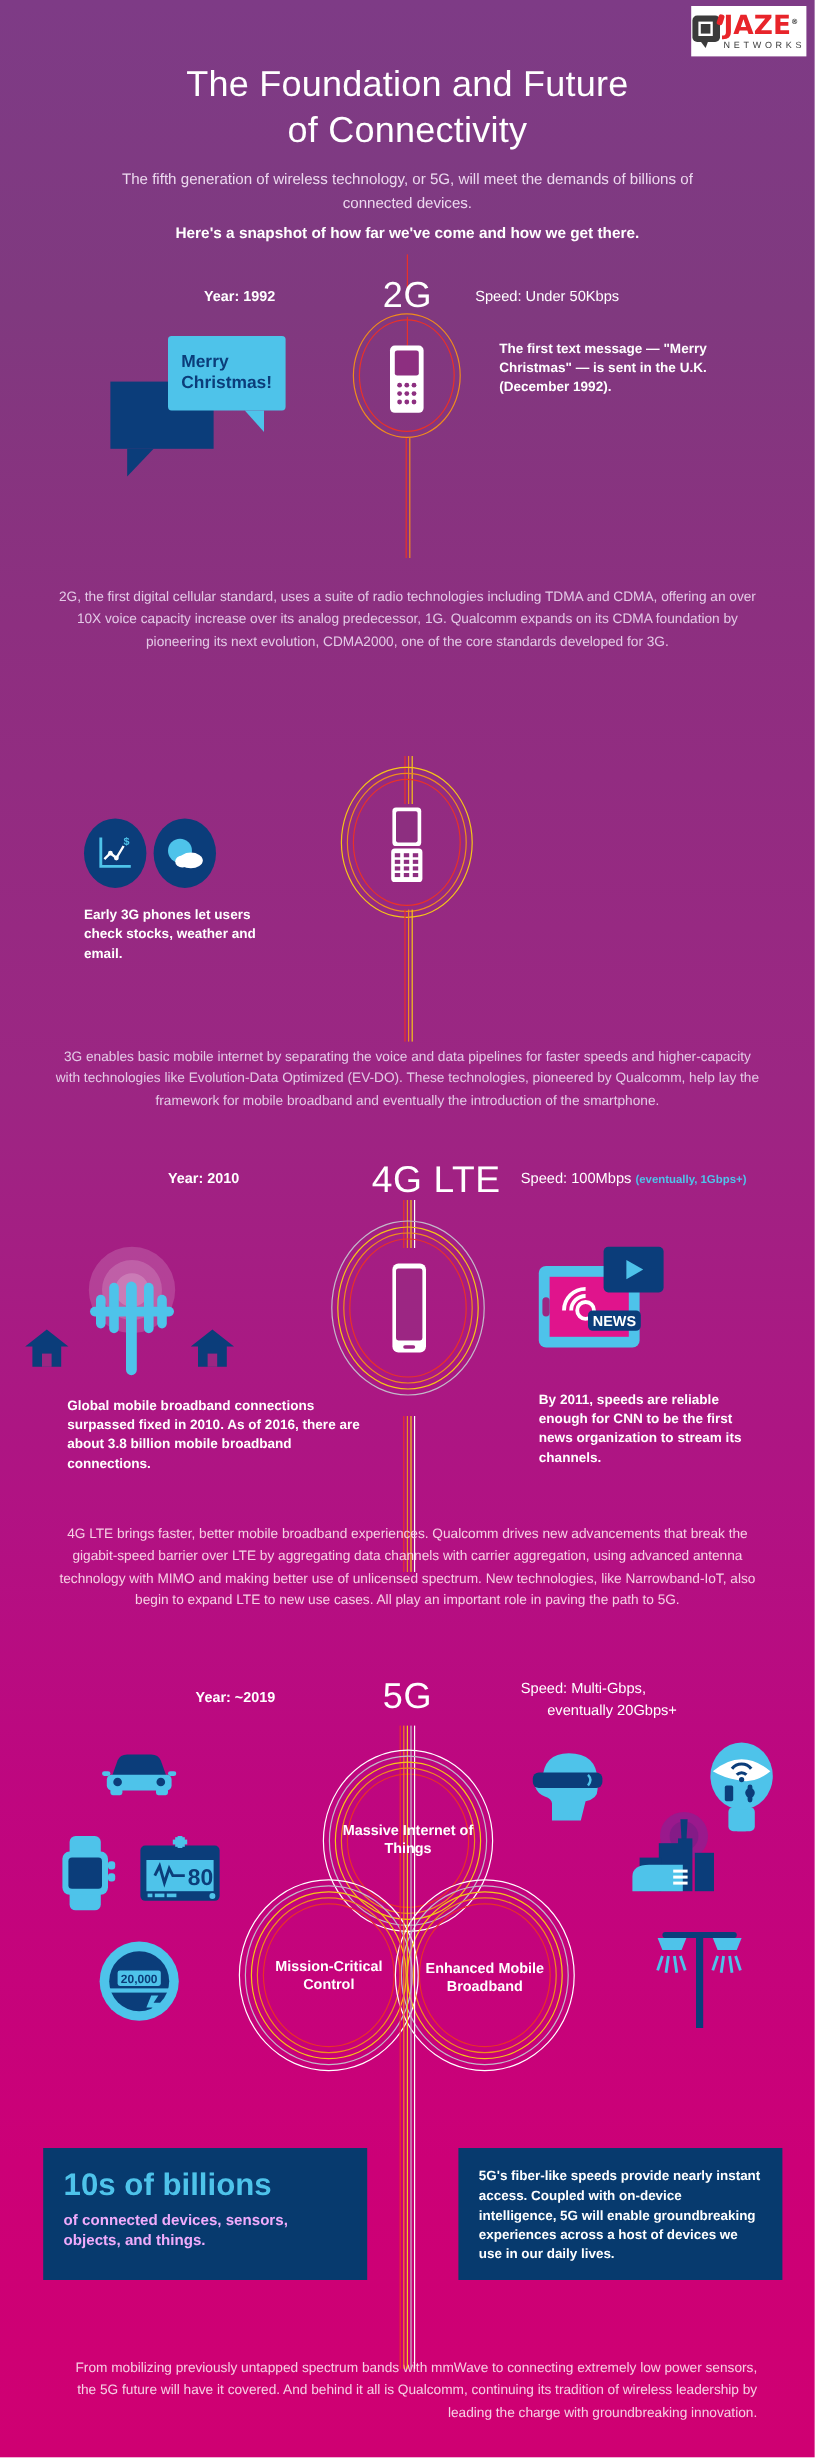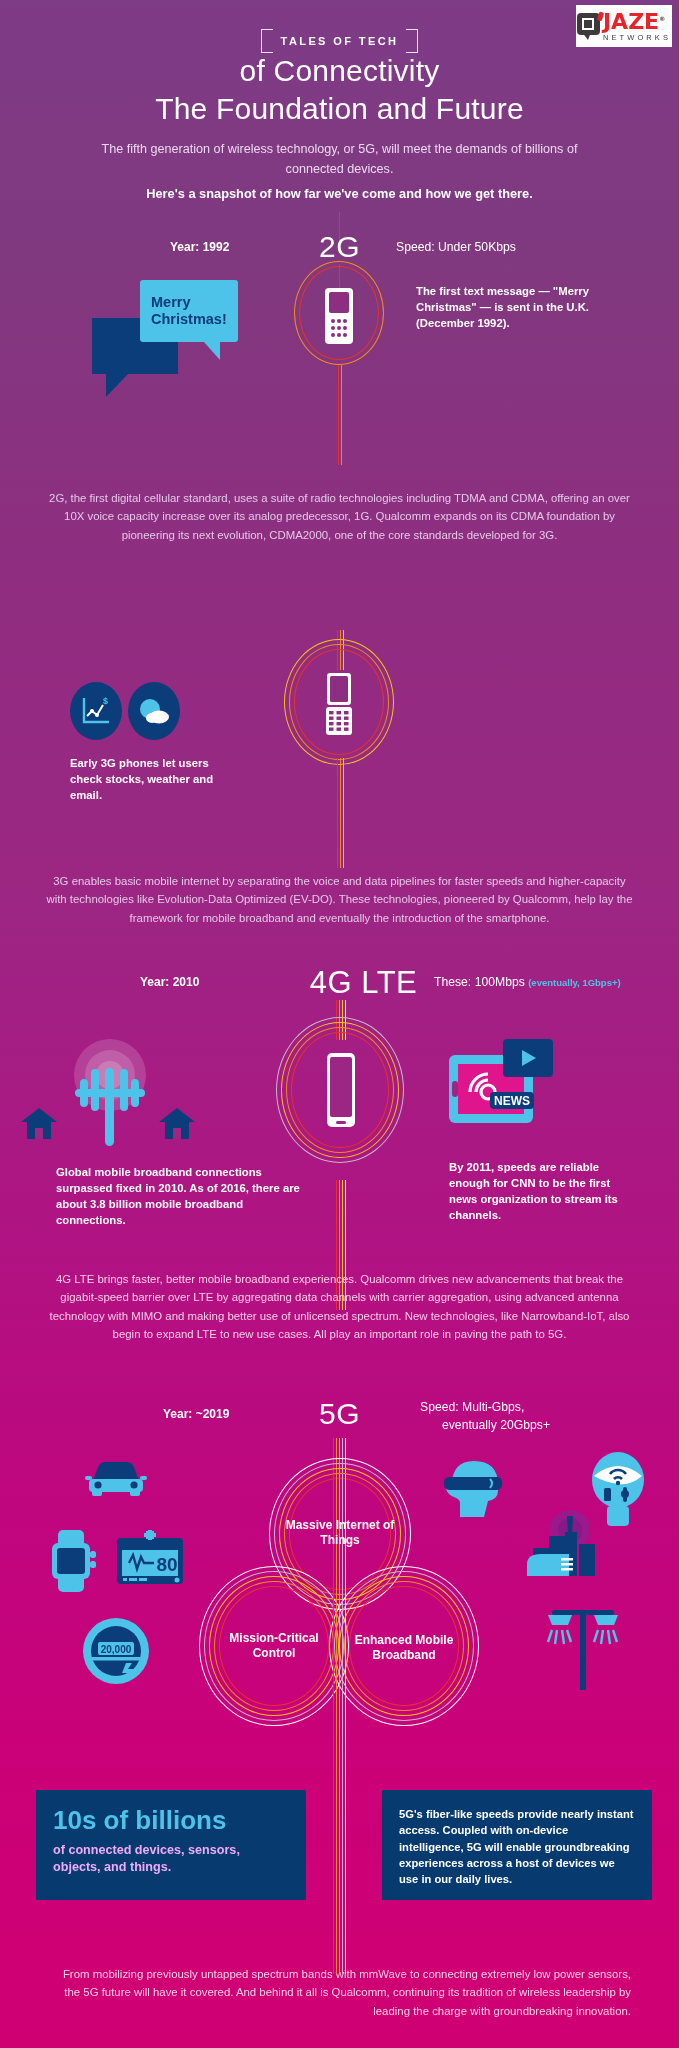--- a/index.html
+++ b/index.html
@@ -203,26 +203,23 @@
           <div class="sq"></div>
           <div class="dot"></div>
       </div>
       <div class="logo-text">
         <div class="logo-jaze"><span>JAZE</span><span class="logo-reg">®</span></div>
         <div class="logo-net">NETWORKS</div>
       </div>
     </div>
   </div>
 
-  <div class="eyebrow-wrap">
-    <div class="eyebrow">TALES OF TECH</div>
-  </div>
   <div class="title">
+    <div>The Foundation and Future</div>
     <div>of Connectivity</div>
-    <div>The Foundation and Future</div>
   </div>
   <div class="intro">
     <span>The fifth generation of wireless technology, or 5G, will meet the demands of billions of connected devices.</span>
     <span class="intro-bold">Here's a snapshot of how far we've come and how we get there.</span>
   </div>
 
   <div class="ribbon" style="left:339px;top:212px;height:34px;">
     <span style="left:0;background:#e8312a;"></span>
   </div>
 
@@ -326,21 +323,21 @@
     <span style="left:3px;background:#f08b1d;"></span>
     <span style="left:6px;background:#f5c518;"></span>
   </div>
 
   <div class="para" style="top:872px;">3G enables basic mobile internet by separating the voice and data pipelines for faster speeds and higher-capacity with technologies like Evolution-Data Optimized (EV-DO). These technologies, pioneered by Qualcomm, help lay the framework for mobile broadband and eventually the introduction of the smartphone.</div>
 
   <div class="genrow" style="top:963px;">
     <div class="gen-label" style="left:140px;">Year: 2010</div>
     <div class="gen-big" style="font-size:31px;padding-left:48px;">4G LTE</div>
     <div class="gen-speed" style="left:434px;">
-      <span>These: 100Mbps</span>
+      <span>Speed: 100Mbps</span>
       <span class="sub">(eventually, 1Gbps+)</span>
     </div>
   </div>
 
   <div class="ribbon" style="left:336px;top:1000px;height:40px;">
     <span style="left:0;background:#e8312a;"></span>
     <span style="left:3px;background:#f08b1d;"></span>
     <span style="left:6px;background:#f5c518;"></span>
     <span style="left:9px;background:#ffffff;"></span>
   </div>
@@ -401,21 +398,21 @@
     <span style="left:3px;background:#f08b1d;"></span>
     <span style="left:6px;background:#f5c518;"></span>
     <span style="left:9px;background:#ffffff;"></span>
   </div>
 
   <div class="para pink" style="top:1270px;">4G LTE brings faster, better mobile broadband experiences. Qualcomm drives new advancements that break the gigabit-speed barrier over LTE by aggregating data channels with carrier aggregation, using advanced antenna technology with MIMO and making better use of unlicensed spectrum. New technologies, like Narrowband-IoT, also begin to expand LTE to new use cases. All play an important role in paving the path to 5G.</div>
 
   <div class="genrow" style="top:1395px;">
     <div class="gen-label" style="left:163px;">Year: ~2019</div>
     <div class="gen-big">5G</div>
-    <div class="gen-speed two-line" style="left:420px;">
+    <div class="gen-speed two-line" style="left:434px;">
       <span>Speed: Multi-Gbps,</span>
       <span class="l2">eventually 20Gbps+</span>
     </div>
   </div>
 
   <div class="ribbon" style="left:333px;top:1438px;height:36px;">
     <span style="left:0;background:#e8312a;"></span>
     <span style="left:3px;background:#f08b1d;"></span>
     <span style="left:6px;background:#f5c518;"></span>
     <span style="left:9px;background:#c3b9c9;"></span>

